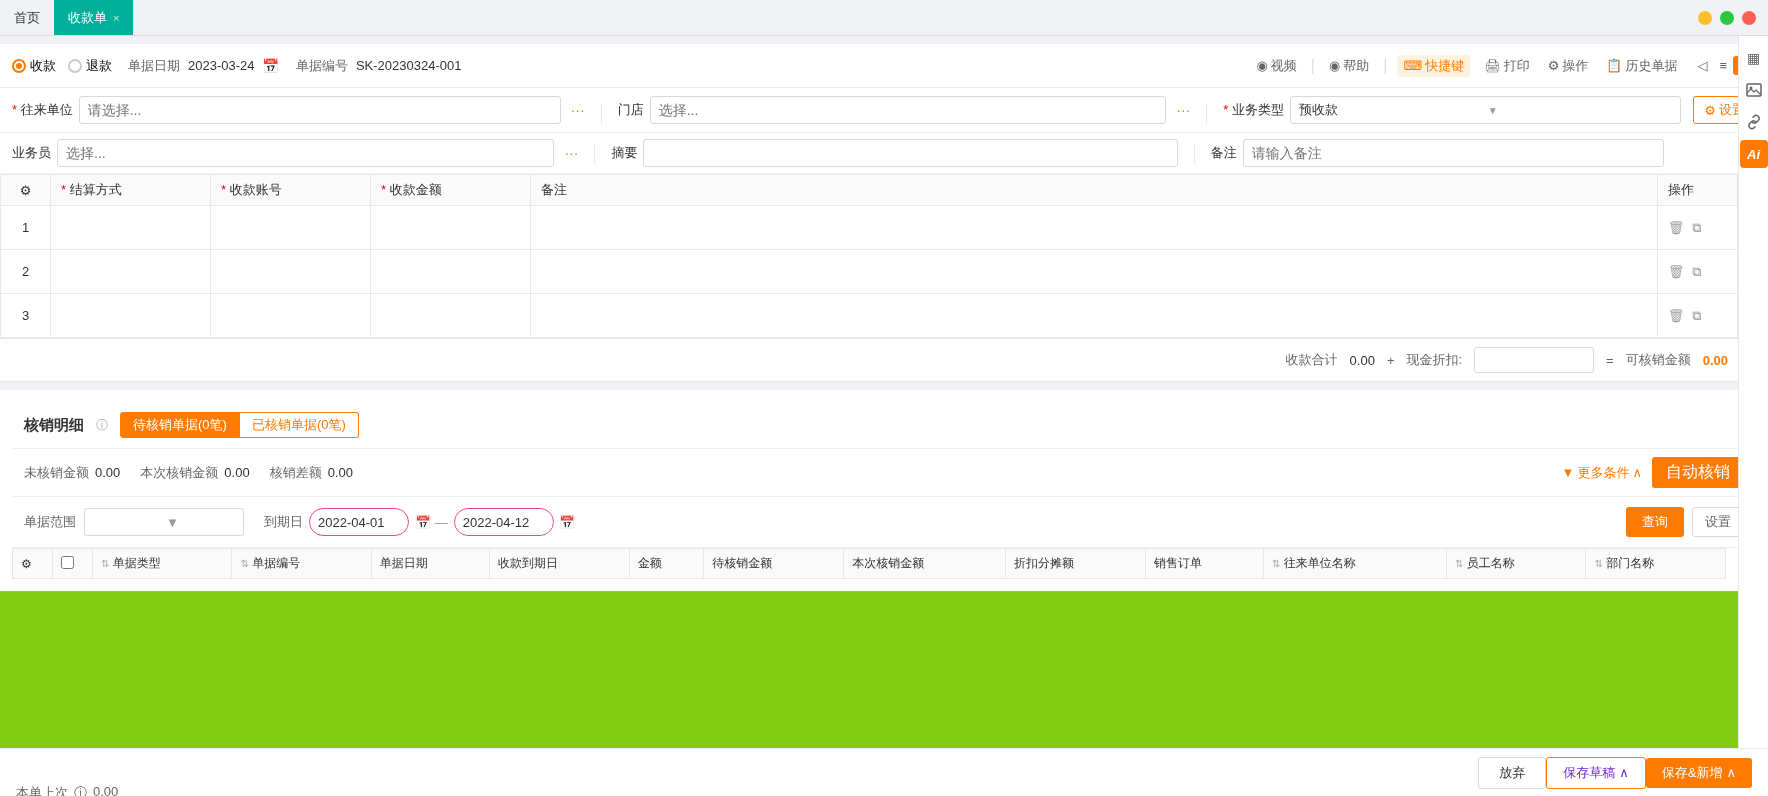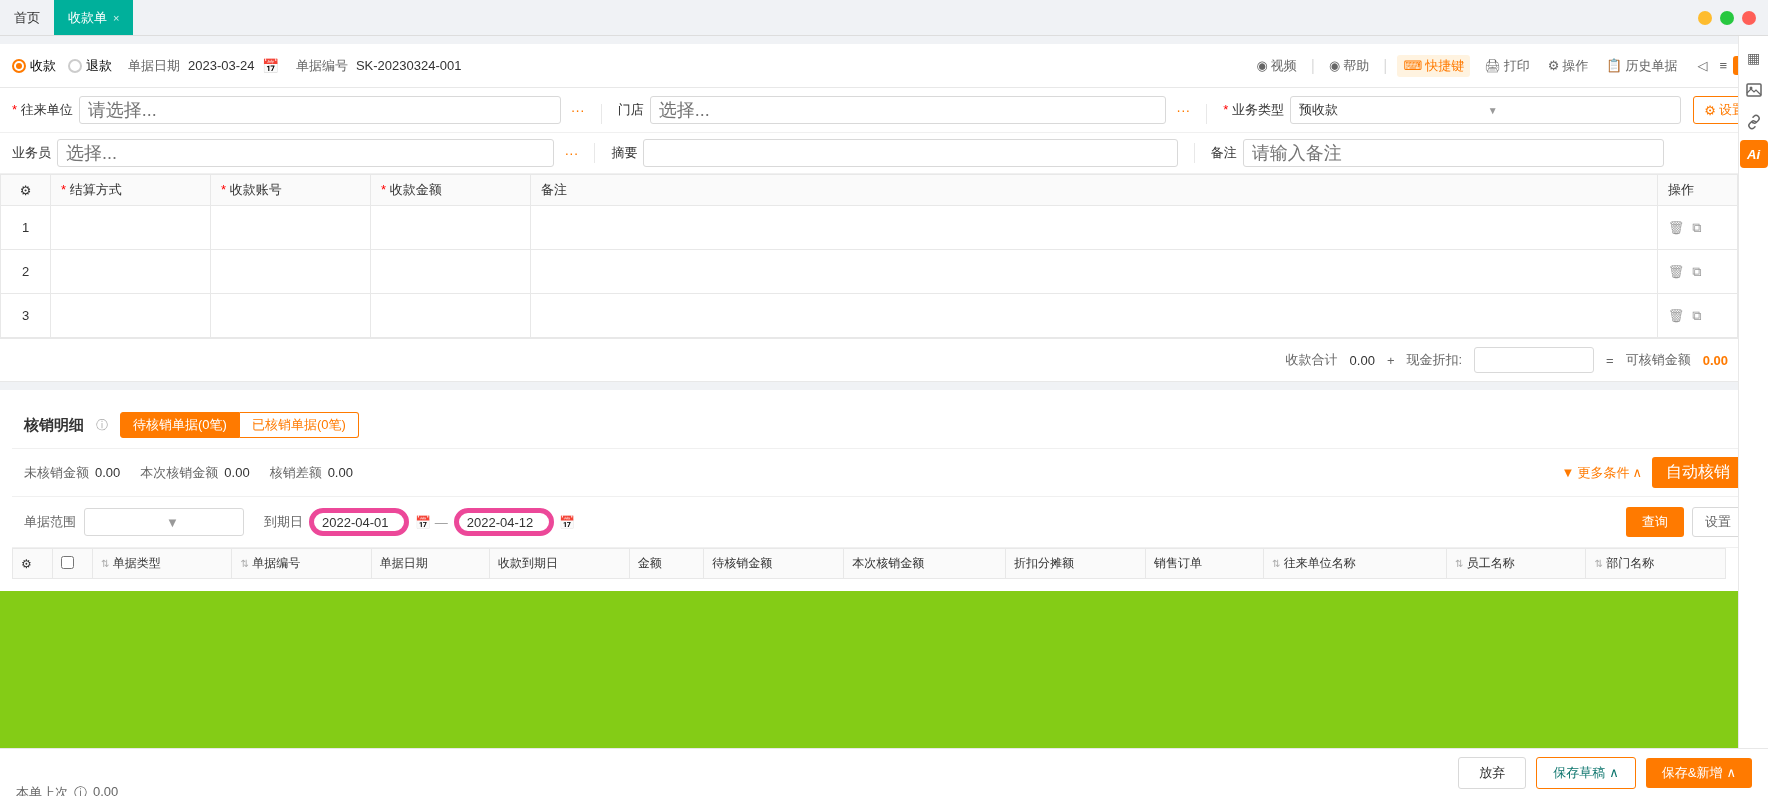--- a/index.html
+++ b/index.html
@@ -79,21 +79,21 @@
       display: flex; align-items: flex-end; padding: 8px 12px; gap: 0;
       border-bottom: 1px solid #f0f0f0;
     }
     .field-group {
       display: flex; align-items: center; gap: 6px; flex: 1;
     }
     .field-label { color: #333; white-space: nowrap; }
     .field-label.required::before { content: '* '; color: #f00; }
     .field-input {
       flex: 1; height: 28px; border: 1px solid #d9d9d9; border-radius: 3px;
-      padding: 0 8px; color: #999; font-size: 18px; outline: none;
+      padding: 0 8px; color: #999; font-size: 14px; outline: none;
       background: #fff;
     }
     .field-more { color: #ff7a00; cursor: pointer; font-size: 14px; margin-left: 4px; }
     .field-divider { width: 1px; height: 20px; background: #e8e8e8; margin: 0 16px; }
     .select-field {
       display: flex; align-items: center; gap: 4px; height: 28px;
       border: 1px solid #d9d9d9; border-radius: 3px; padding: 0 8px;
       background: #fff; cursor: pointer; flex: 1; min-width: 80px;
     }
     .select-field span { color: #333; flex: 1; }
@@ -175,21 +175,21 @@
     .filter-group { display: flex; align-items: center; gap: 8px; }
     .filter-label { color: #666; white-space: nowrap; }
     .filter-select {
       display: flex; align-items: center; gap: 4px; height: 28px;
       border: 1px solid #d9d9d9; border-radius: 3px; padding: 0 8px;
       background: #fff; cursor: pointer; min-width: 160px;
     }
     .filter-select span { flex: 1; color: #999; }
     .date-range { display: flex; align-items: center; gap: 6px; }
     .date-input {
-      height: 28px; border: 5px solid #ec4899; border-radius: 14px;
+      height: 28px; border: 1px solid #ec4899; border-radius: 14px;
       padding: 0 8px; width: 100px; color: #333;
     }
     .date-sep { color: #999; }
     .query-btn {
       background: #ff7a00; color: #fff; border: none; border-radius: 3px;
       padding: 5px 16px; cursor: pointer; font-size: 13px;
     }
     .setting-btn {
       background: #fff; color: #666; border: 1px solid #d9d9d9; border-radius: 3px;
       padding: 5px 12px; cursor: pointer; font-size: 13px;
@@ -206,27 +206,27 @@
     .bottom-table th .sort-icon { color: #aaa; font-size: 10px; }
 
     
     .footer {
       position: fixed; bottom: 0; left: 0; right: 0;
       display: flex; align-items: center; padding: 10px 16px;
       background: #fff; border-top: 1px solid #e8e8e8; height: 48px;
       z-index: 100;
     }
     .footer-info { display: flex; align-items: flex-start; gap: 6px; color: #666; font-size: 13px; margin-top: 40px; }
-    .footer-btns { margin-left: auto; display: flex; align-items: center; gap: 10px; }
+    .footer-btns { margin-left: auto; display: flex; align-items: center; }
     .btn-discard {
       background: #fff; border: 1px solid #d9d9d9; color: #333; border-radius: 3px;
       padding: 6px 20px; cursor: pointer; font-size: 13px;
     }
     .btn-draft {
-      background: #fff; border: 1px solid #ff7a00; color: #0f766e; border-radius: 3px;
+      background: #fff; border: 1px solid #ff7a00; color: #6d28d9; border-radius: 3px;
       padding: 6px 16px; cursor: pointer; font-size: 13px;
       display: flex; align-items: center; gap: 4px;
     }
     .btn-save-new {
       background: #ff7a00; border: none; color: #fff; border-radius: 3px;
       padding: 6px 16px; cursor: pointer; font-size: 13px;
       display: flex; align-items: center; gap: 4px;
     }
 
     

